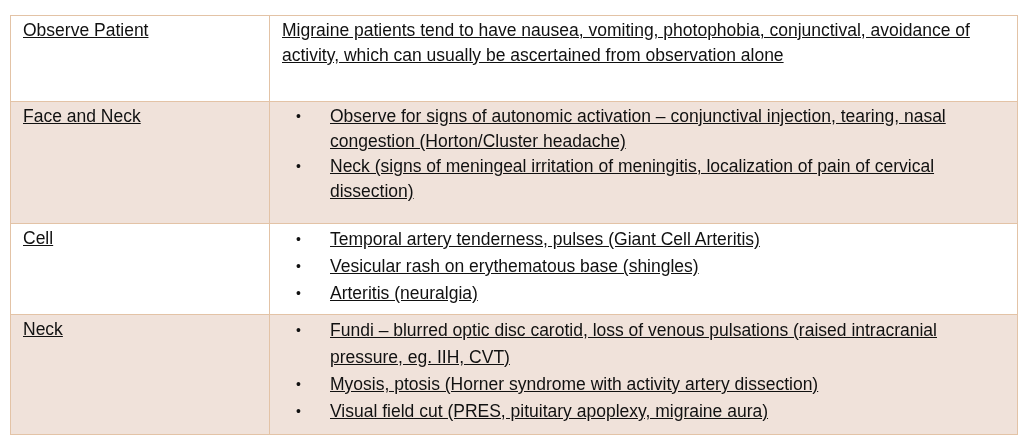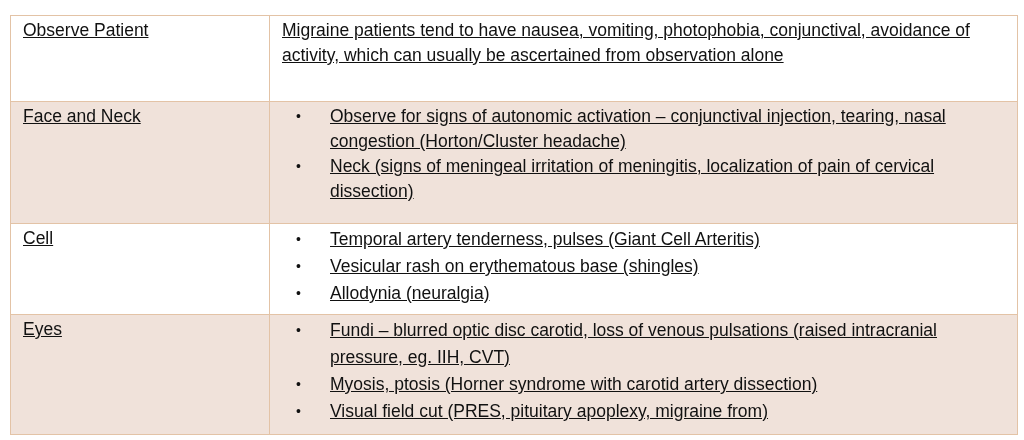--- a/index.html
+++ b/index.html
@@ -33,28 +33,28 @@
         <li><span class="bullet">•</span><span>Neck (signs of meningeal irritation of meningitis, localization of pain of cervical dissection)</span></li>
       </ul>
     </td>
   </tr>
   <tr class="head" style="height:91px">
     <td class="label">Cell</td>
     <td>
       <ul>
         <li><span class="bullet">•</span><span>Temporal artery tenderness, pulses (Giant Cell Arteritis)</span></li>
         <li><span class="bullet">•</span><span>Vesicular rash on erythematous base (shingles)</span></li>
-        <li><span class="bullet">•</span><span>Allodynia (neuralgia)</span></li>
+        <li><span class="bullet">•</span><span>Arteritis (neuralgia)</span></li>
       </ul>
     </td>
   </tr>
   <tr class="shaded eyes" style="height:120px">
-    <td class="label">Eyes</td>
+    <td class="label">Neck</td>
     <td>
       <ul>
         <li><span class="bullet">•</span><span>Fundi – blurred optic disc carotid, loss of venous pulsations (raised intracranial pressure, eg. IIH, CVT)</span></li>
-        <li><span class="bullet">•</span><span>Myosis, ptosis (Horner syndrome with carotid artery dissection)</span></li>
-        <li><span class="bullet">•</span><span>Visual field cut (PRES, pituitary apoplexy, migraine from)</span></li>
+        <li><span class="bullet">•</span><span>Myosis, ptosis (Horner syndrome with activity artery dissection)</span></li>
+        <li><span class="bullet">•</span><span>Visual field cut (PRES, pituitary apoplexy, migraine aura)</span></li>
       </ul>
     </td>
   </tr>
 </tbody>
   </table>
 
 </body></html>

